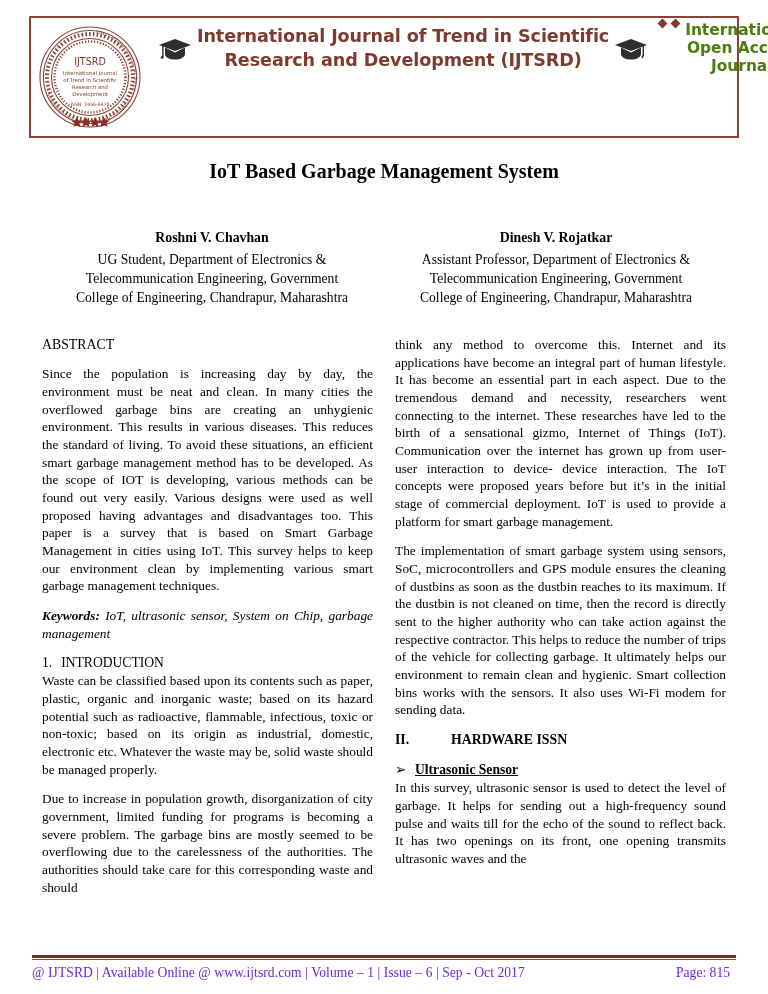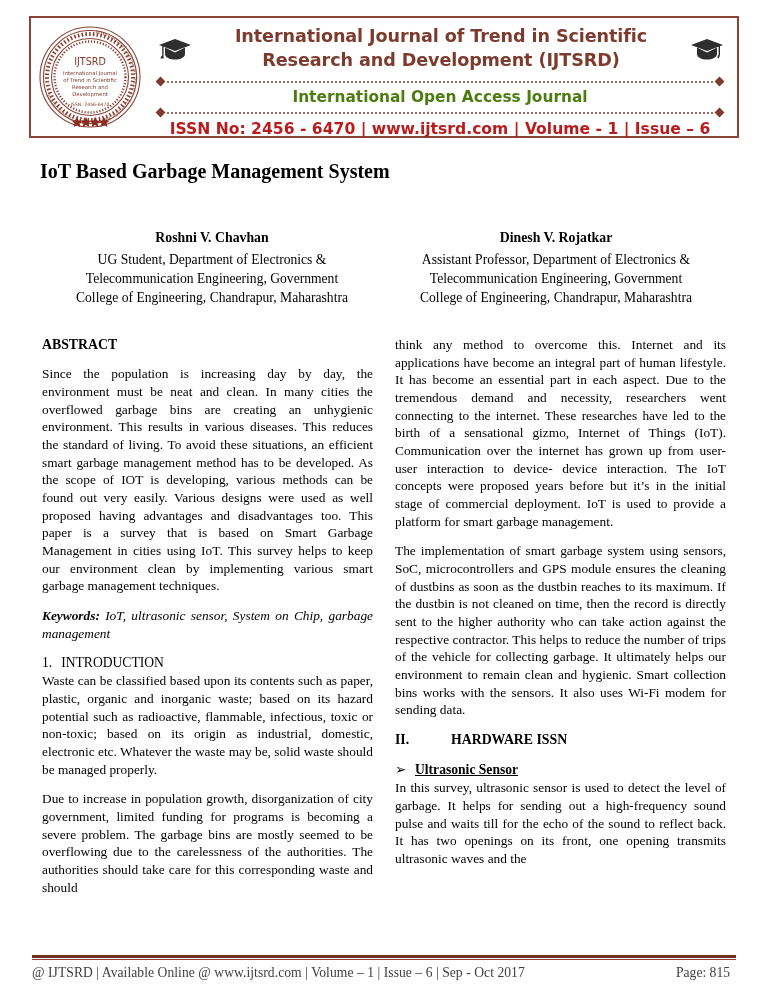--- a/index.html
+++ b/index.html
@@ -41,21 +41,21 @@
     width: 118px;
     flex: 0 0 118px;
     display: flex;
     align-items: center;
     justify-content: center;
   }
   .masthead-right {
     flex: 1 1 auto;
     position: relative;
     display: flex;
-    flex-direction: column;
+    flex-direction: row;
     padding: 0 8px 0 2px;
   }
 
   
   .seal {
     position: relative;
     width: 106px;
     height: 106px;
   }
   .seal svg { display: block; }
@@ -127,21 +127,21 @@
     color: #b91c1c;
     padding: 4px 0 0 0;
   }
 
   
   .article-title {
     position: absolute;
     left: 40px;
     top: 160px;
     width: 688px;
-    text-align: left;
+    text-align: center;
     font-family: "Liberation Serif", "DejaVu Serif", serif;
     font-weight: bold;
     font-size: 20px;
     color: #000;
   }
 
   
   .authors {
     position: absolute;
     left: 40px;
@@ -181,21 +181,21 @@
     text-align: justify;
     overflow: hidden;
   }
   .col p {
     margin: 0 0 12px 0;
     text-align: justify;
     text-justify: inter-word;
   }
   .col p.tight { margin-bottom: 0; }
   .sec-head {
-    font-weight: bold;
+    font-weight: normal;
     font-size: 13.8px;
     margin: 0 0 11px 0;
   }
   .kw {
     margin: 0 0 12px 0;
     font-style: italic;
     text-align: justify;
   }
   .kw b { font-style: italic; font-weight: bold; }
 
@@ -241,21 +241,21 @@
   .footer-rule-thin {
     height: 1px;
     background: #8a4436;
     width: 100%;
     margin-top: 1px;
   }
   .footer-text {
     display: flex;
     justify-content: space-between;
     align-items: center;
-    color: #404040;
+    color: #6d28d9;
     font-size: 13.6px;
     padding-top: 5px;
     font-family: "Liberation Serif", "DejaVu Serif", serif;
   }
   .footer-left { letter-spacing: 0.05px; }
   .footer-right { padding-right: 6px; }
 </style>
 </head>
 <body>
 

